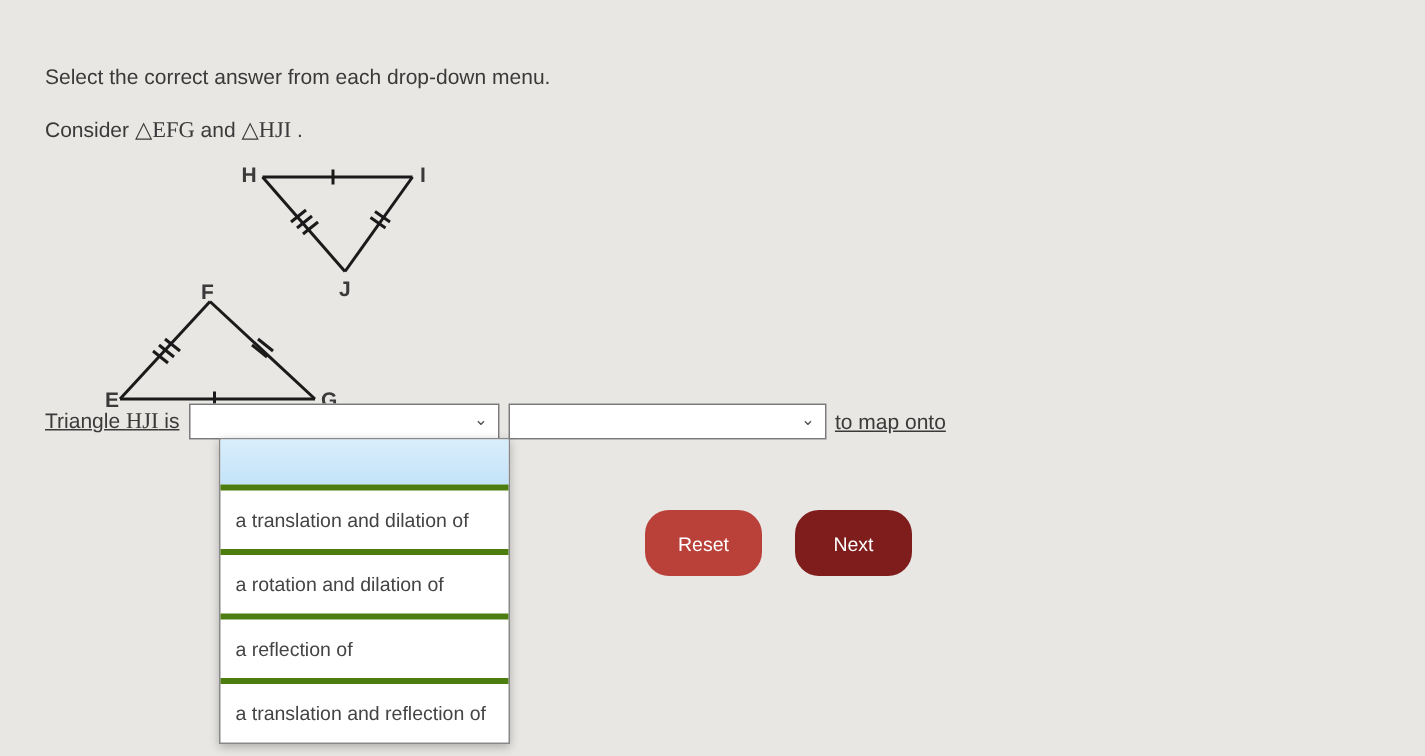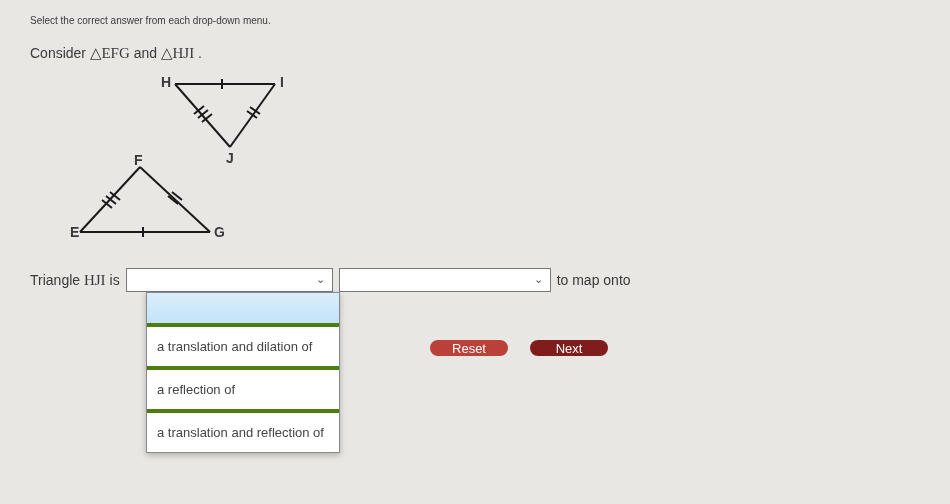--- a/index.html
+++ b/index.html
@@ -14,22 +14,23 @@
     position: relative;
     overflow: hidden;
   }
   .content {
     position: absolute;
     left: 30px;
     top: 15px;
     right: 10px;
   }
   .instruction {
-    font-size: 10px;
+    font-size: 14px;
     margin-bottom: 18px;
+    margin-top: 28px;
   }
   .consider {
     font-size: 14px;
     margin-bottom: 10px;
   }
   .serif {
     font-family: "Times New Roman", serif;
     font-size: 15px;
     margin-top: 34px;
   }
@@ -38,20 +39,21 @@
     height: 170px;
     margin-left: 40px;
   }
   .fill-row {
     position: absolute;
     left: 30px;
     top: 268px;
     right: 10px;
     font-size: 14px;
     line-height: 24px;
+    text-decoration: underline;
   }
   .fill-row .line1 {
     display: flex;
     align-items: center;
     flex-wrap: nowrap;
     gap: 6px;
   }
   .dropdown {
     display: inline-block;
     position: relative;
@@ -100,21 +102,21 @@
   }
   .buttons {
     position: absolute;
     left: 430px;
     top: 340px;
     display: flex;
     gap: 22px;
   }
   .btn {
     width: 78px;
-    height: 16px;
+    height: 44px;
     border-radius: 16px;
     color: #fff;
     font-size: 13px;
     display: flex;
     align-items: center;
     justify-content: center;
     cursor: pointer;
   }
   .btn-reset { background: #b9413a; }
   .btn-next  { background: #7f1d1d; }
@@ -180,20 +182,21 @@
     <span class="dropdown dropdown2">
         <span class="chev">⌄</span>
       </span>
     <span> to map onto</span>
   </div>
 </div>
 
 <div class="menu">
   <div class="opt"></div>
   <div class="opt">a translation and dilation of</div>
+  <div class="opt">a rotation and dilation of</div>
   <div class="opt">a reflection of</div>
   <div class="opt">a translation and reflection of</div>
 </div>
 
 <div class="buttons">
   <div class="btn btn-reset">Reset</div>
   <div class="btn btn-next">Next</div>
 </div>
 
 </body></html>

